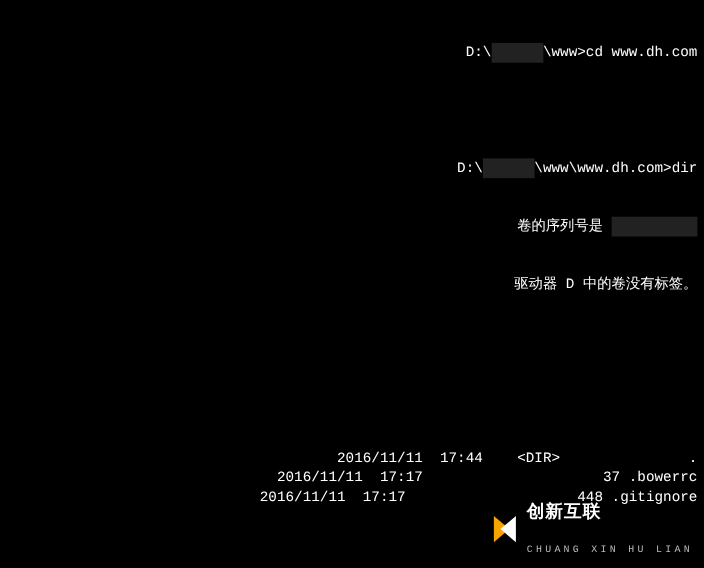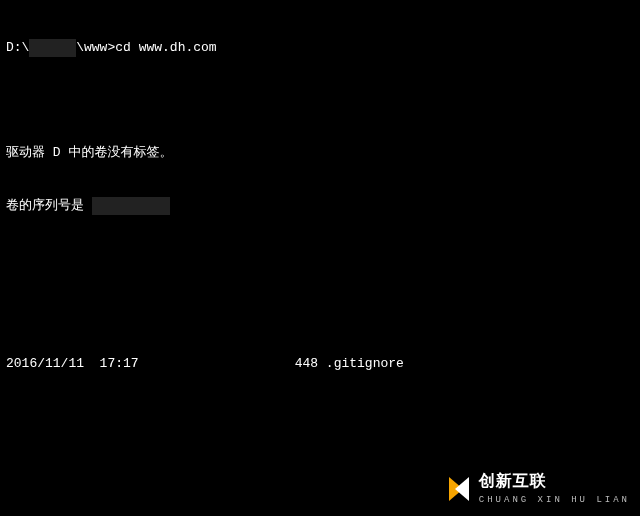--- a/index.html
+++ b/index.html
@@ -11,21 +11,21 @@
     color: #fff;
     font-family: "Consolas", "Courier New", monospace;
     font-size: 13px;
     line-height: 1.35;
     overflow: hidden;
   }
   .term {
     padding: 4px 6px;
     white-space: pre;
   }
-  .line { white-space: pre; }
+  .line { white-space: pre; text-align: right; }
   .mask {
     display: inline-block;
     background: #222;
     color: #222;
     user-select: none;
   }
   .watermark {
     position: absolute;
     right: 10px;
     bottom: 10px;
@@ -34,33 +34,34 @@
     gap: 4px;
   }
   .wm-icon {
     width: 32px;
     height: 32px;
     position: relative;
   }
   .wm-icon svg { width: 32px; height: 32px; }
   .wm-text { color: #fff; }
   .wm-text .main { font-size: 16px; font-weight: bold; letter-spacing: 1px; }
-  .wm-text .sub  { font-size: 9px; letter-spacing: 3px; color: #bbb; }
+  .wm-text .sub  { font-size: 9px; letter-spacing: 3px; color: #bbb; margin-top: 16px; }
 </style>
 </head>
 <body>
 
 <div class="term">
   <div class="line"><span>D:\</span><span class="mask">      </span><span>\www&gt;</span><span>cd www.dh.com</span></div>
   <div class="line">&nbsp;</div>
+  <div class="line"><span>D:\</span><span class="mask">      </span><span>\www\www.dh.com&gt;</span><span>dir</span></div>
+  <div class="line"><span>卷的序列号是 </span><span class="mask">          </span></div>
   <div class="line"><span>驱动器 </span><span>D</span><span> 中的卷没有标签。</span></div>
-  <div class="line"><span>卷的序列号是 </span><span class="mask">          </span></div>
   <div class="line">&nbsp;</div>
   <div class="line">&nbsp;</div>
-  <div id="listing"><div class="line">2016/11/11  17:17                    448 .gitignore</div></div>
+  <div id="listing"><div class="line">2016/11/11  17:44    &lt;DIR&gt;               .</div><div class="line">2016/11/11  17:17                     37 .bowerrc</div><div class="line">2016/11/11  17:17                    448 .gitignore</div></div>
   
   
 </div>
 
 <div class="watermark">
   <div class="wm-icon">
     <svg viewBox="0 0 32 32">
       <path d="M6 4 L20 16 L6 28 Z" fill="#f6a400"></path>
       <path d="M26 4 L12 16 L26 28 Z" fill="#ffffff"></path>
     </svg>

